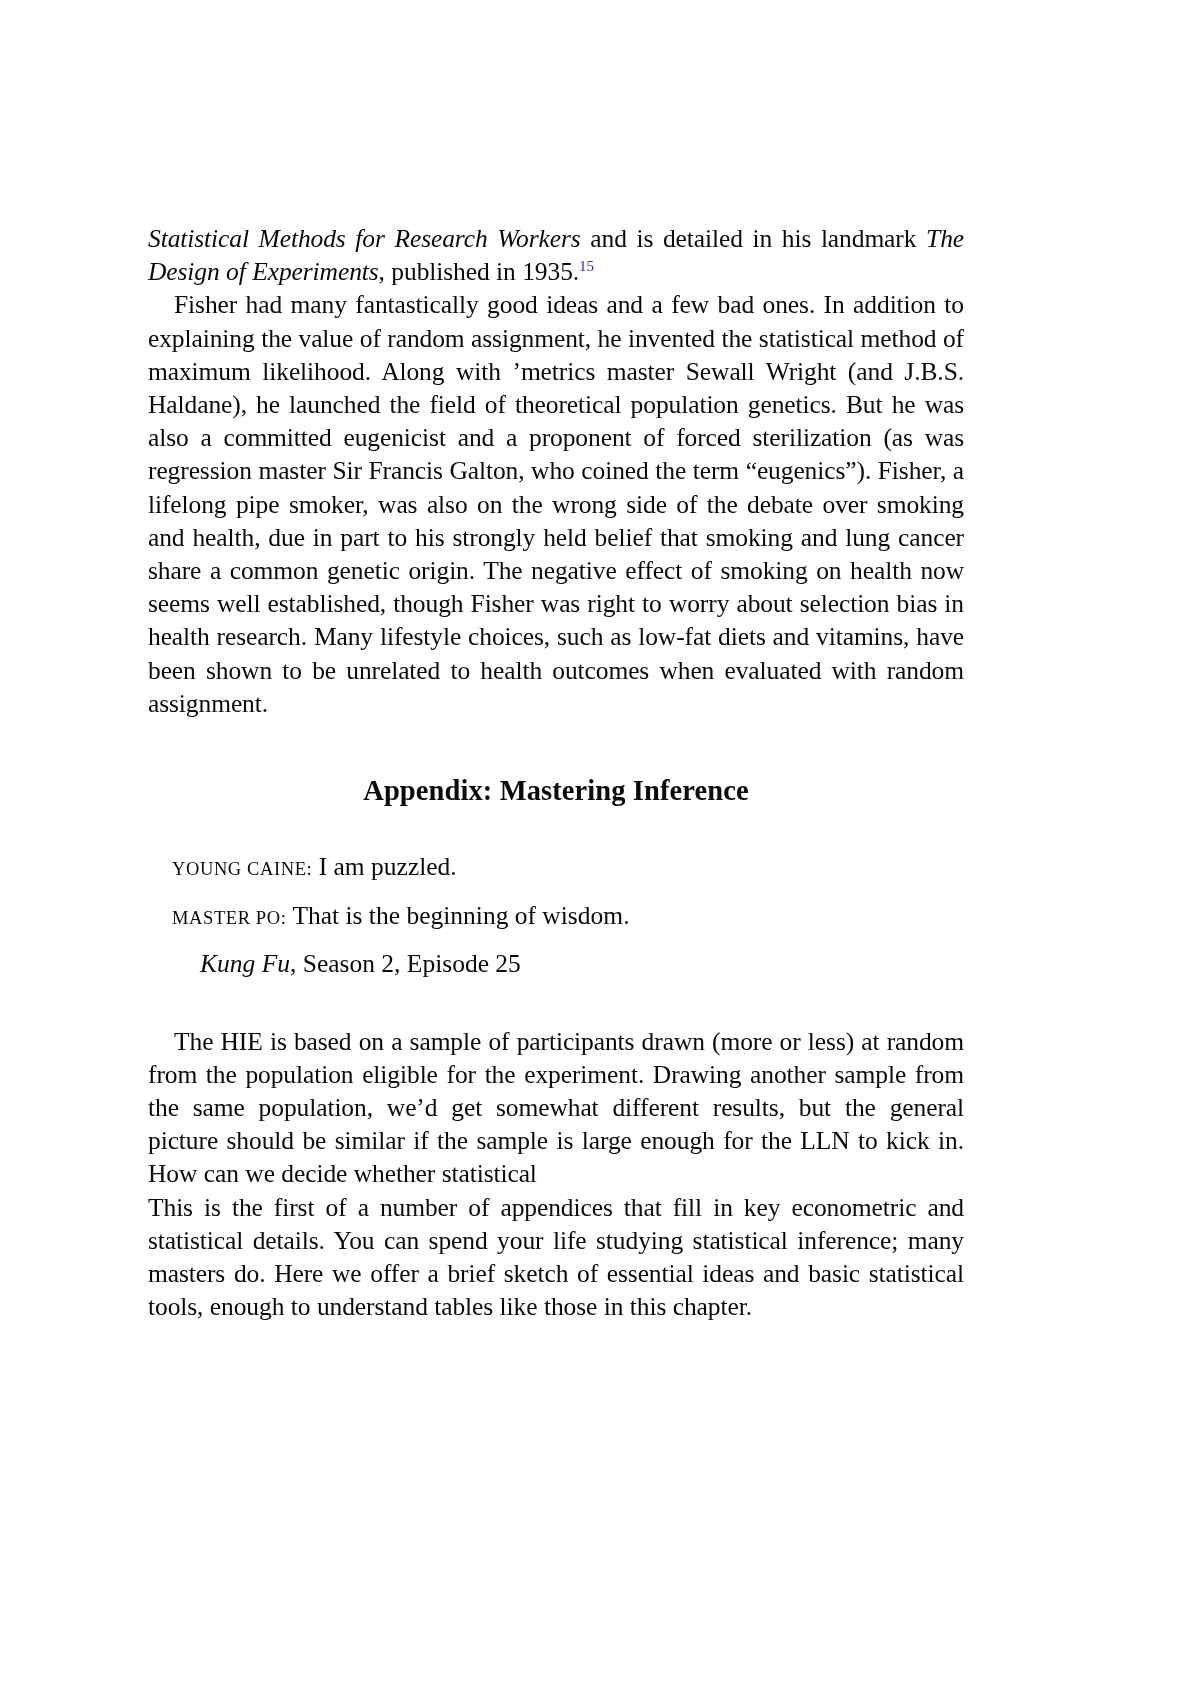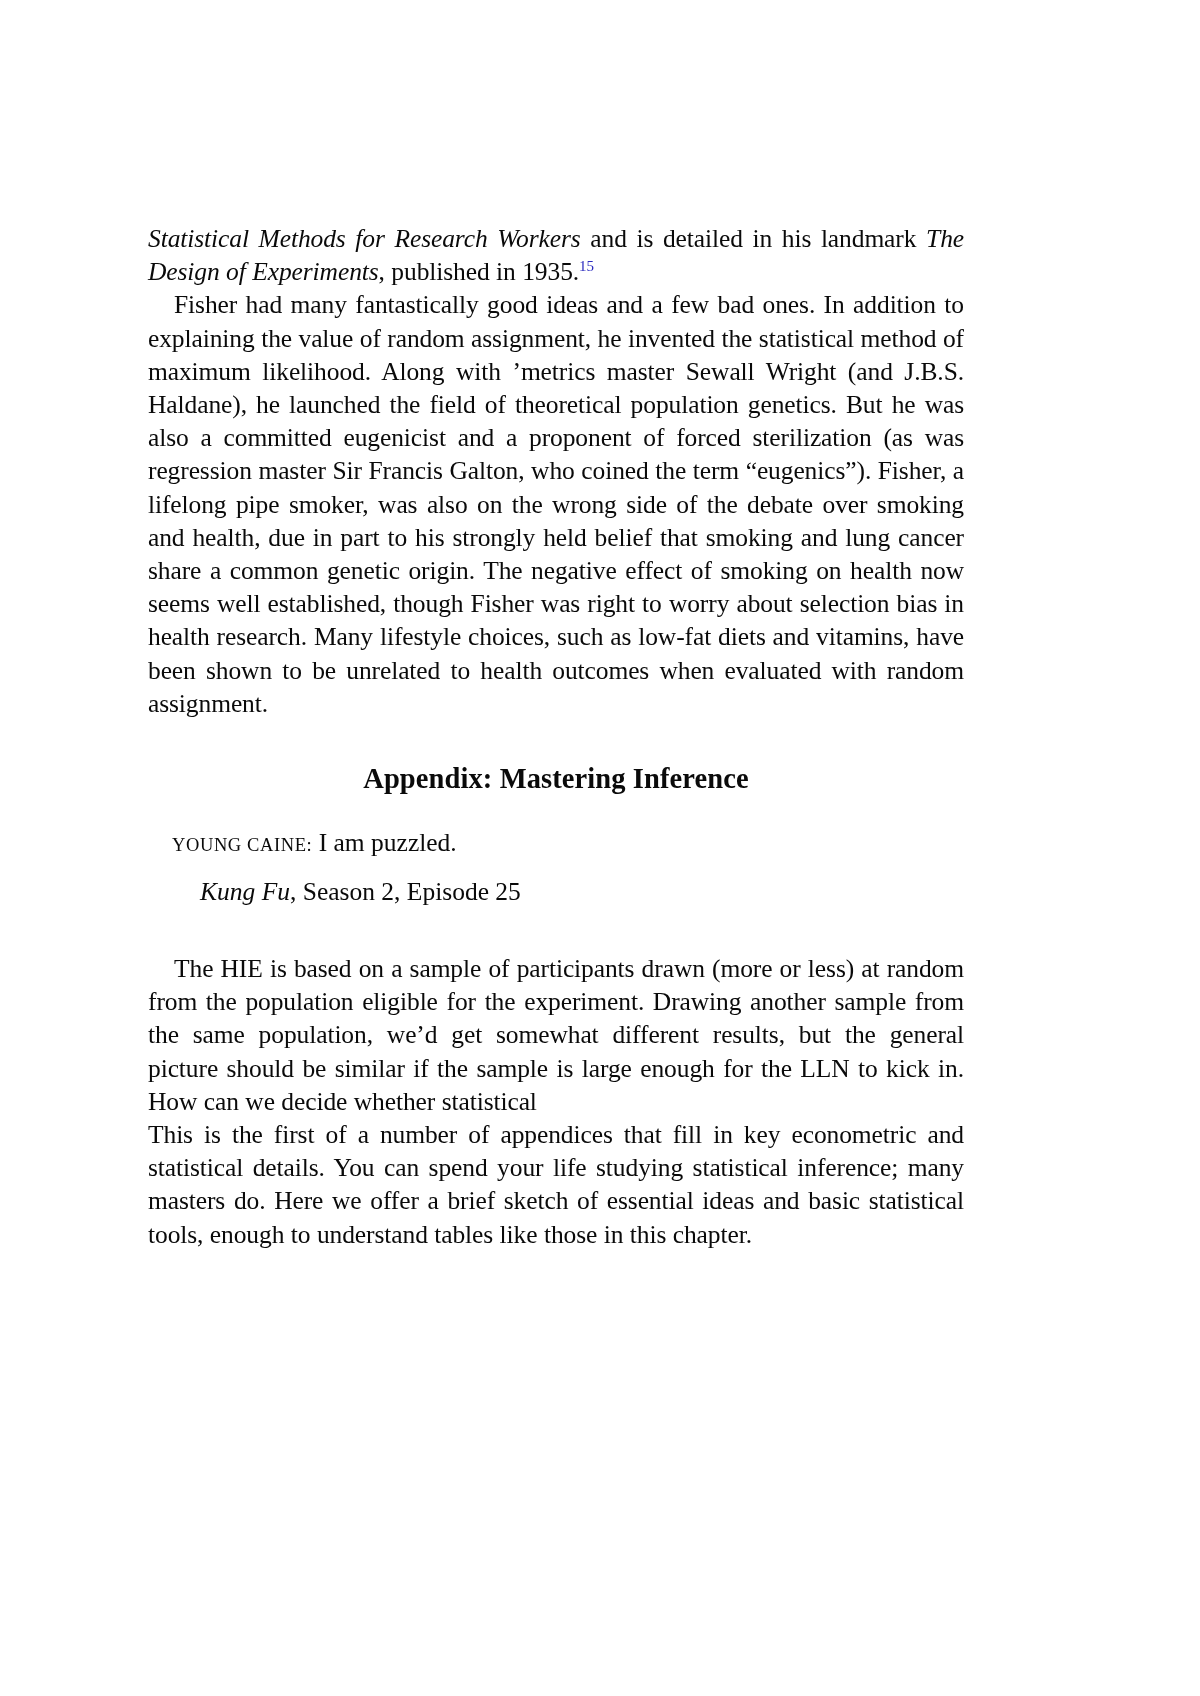--- a/index.html
+++ b/index.html
@@ -59,21 +59,21 @@
   }
 
   sup.footnote {
     font-size: 15px;
     vertical-align: super;
     line-height: 0;
     color: #2b2bbf;
   }
 
   h2.appendix-heading {
-    margin: 0;
+    margin: 12px;
     text-align: center;
     font-size: 28.5px;
     font-weight: bold;
     line-height: 34px;
     letter-spacing: 0.1px;
   }
 
   .spacer-before-heading { height: 42px; }
   .spacer-after-heading  { height: 30px; }
   .spacer-after-epigraph { height: 44px; }
@@ -117,20 +117,21 @@
     <div class="spacer-before-heading"></div>
 
     <h2 class="appendix-heading">Appendix: Mastering Inference</h2>
 
     <div class="spacer-after-heading"></div>
 
     <div class="epigraph">
 
       <p class="epi-line"><span class="speaker">YOUNG CAINE:</span> <span>I am puzzled.</span></p>
 
+      <p class="epi-line"><span class="speaker">MASTER PO:</span> <span>That is the beginning of wisdom.</span></p>
 
       <p class="epi-source"><em>Kung Fu</em><span>, Season 2, Episode 25</span></p>
 
     </div>
 
     <div class="spacer-after-epigraph"></div>
 
     <p class="body indent">The HIE is based on a sample of participants drawn (more or less) at random from the population eligible for the experiment. Drawing another sample from the same population, we’d get somewhat different results, but the general picture should be similar if the sample is large enough for the LLN to kick in. How can we decide whether statistical</p>
 
     <p class="body cont">This is the first of a number of appendices that fill in key econometric and statistical details. You can spend your life studying statistical inference; many masters do. Here we offer a brief sketch of essential ideas and basic statistical tools, enough to understand tables like those in this chapter.</p>

